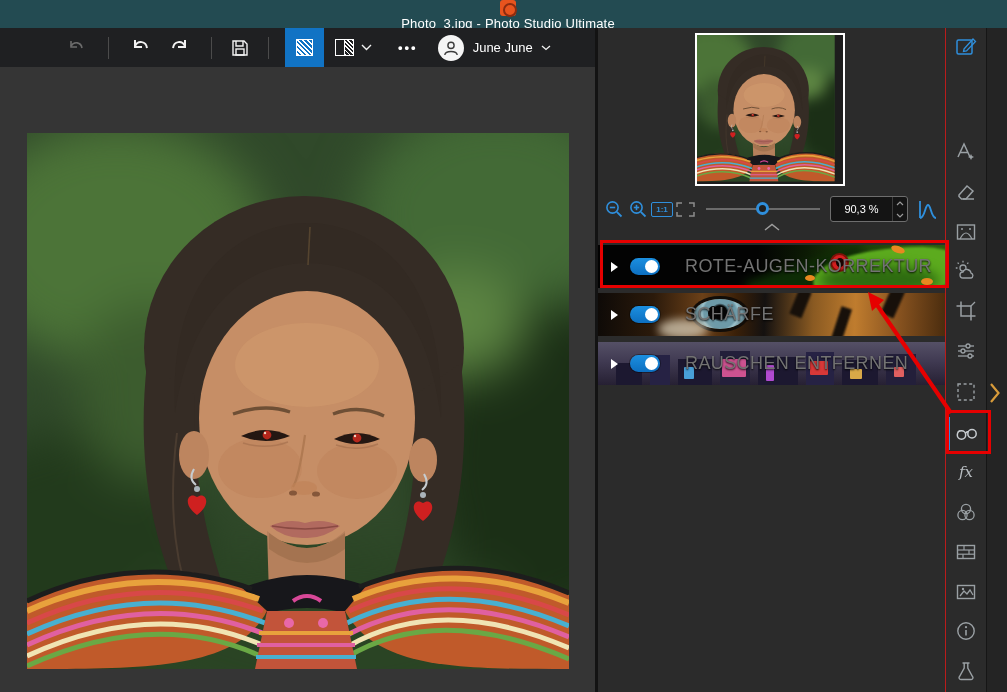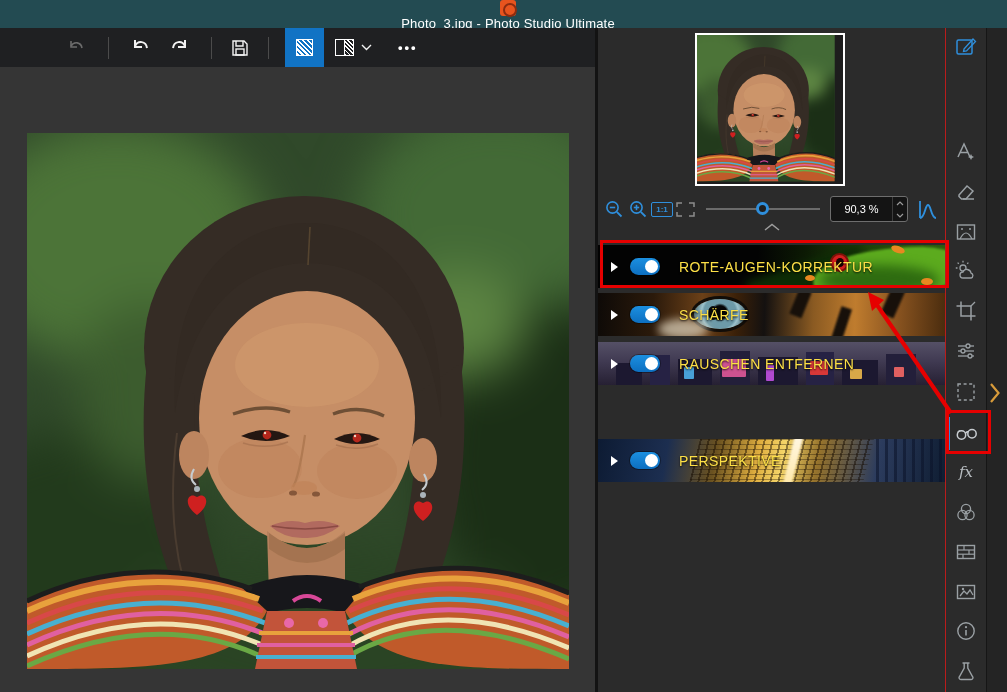--- a/index.html
+++ b/index.html
@@ -58,21 +58,21 @@
   .zoom-box .spin { width:15px; border-left:1px solid #3c3c3c; display:flex; flex-direction:column; }
   .zoom-box .spin div { flex:1; display:flex; align-items:center; justify-content:center; }
   .collapse { position:absolute; left:0; top:195px; width:347px; display:flex; justify-content:center; }
 
   
   .adj-row { position:absolute; left:0; width:347px; height:43px; overflow:hidden; background:#101010; }
   .row-fg { position:absolute; inset:0; display:flex; align-items:center; z-index:5; }
   .caret { width:0; height:0; border-left:7px solid #ffffff; border-top:5px solid transparent; border-bottom:5px solid transparent; margin-left:13px; flex:0 0 auto; }
   .toggle { width:30px; height:17px; border-radius:9px; background:linear-gradient(#1b8fe0,#0d6fc0); margin-left:12px; position:relative; flex:0 0 auto; box-shadow:0 0 0 1px rgba(0,0,0,.35); }
   .toggle .knob { position:absolute; right:2px; top:2px; width:13px; height:13px; border-radius:50%; background:#ffffff; }
-  .adj-label { color:#fde047; font-size:14px; margin-left:19px; letter-spacing:.4px; text-shadow:0 1px 2px rgba(0,0,0,.9); white-space:nowrap; }
+  .adj-label { color:#737373; font-size:18px; margin-left:25px; letter-spacing:.4px; text-shadow:0 1px 2px rgba(0,0,0,.9); white-space:nowrap; }
   .art { position:absolute; inset:0; }
 
   
   .frog-body { position:absolute; right:-18px; top:4px; width:150px; height:52px; background:#5cab1e; border-radius:55% 45% 60% 50%; filter:blur(1px); transform:rotate(-6deg); }
   .frog-shade { position:absolute; right:6px; top:20px; width:120px; height:30px; background:#2e6b10; border-radius:50%; filter:blur(6px); }
   .leafdark { position:absolute; left:150px; top:18px; width:120px; height:40px; background:#0d2c05; transform:rotate(-18deg); filter:blur(5px); }
 
   .tiger-base { position:absolute; inset:0; background:linear-gradient(92deg,#0e0a07 0%,#2b1a0b 16%,#6b4018 30%,#3a2008 40%,#141110 48%,#8a5a22 62%,#bf7c2e 74%,#8a5420 86%,#4a2c0e 100%); }
   .tiger-eye { position:absolute; left:96px; top:6px; width:52px; height:30px; border-radius:50%; background:radial-gradient(circle at 50% 45%, #050505 0 22%, #6d9aa8 30% 52%, #9cc2cc 60%, #27454e 95%); box-shadow:0 0 0 3px #120d08; }
   .tiger-stripe { position:absolute; background:#17100a; filter:blur(1px); }
@@ -271,20 +271,32 @@
               <div class="l"></div>
               <div class="r"></div>
             </div>
           </div>
         <div class="tb-icon" style="margin-left:7px">
           <svg width="11" height="7">
               <path d="M1,1 L5.5,5.5 L10,1" stroke="#f2f2f2" stroke-width="1.4" fill="none"></path>
             </svg>
         </div>
         <div class="dots" style="margin-left:26px">•••</div>
+        <div class="account" style="margin-left:20px">
+          <div class="avatar">
+            <svg width="18" height="18">
+                <circle cx="9" cy="6.4" r="3.1" stroke="#3c3c3c" stroke-width="1.4" fill="none"></circle>
+                <path d="M2.8,16 C3.4,11.4 14.6,11.4 15.2,16" stroke="#3c3c3c" stroke-width="1.4" fill="none"></path>
+              </svg>
+          </div>
+          <span class="acct-name">June June</span>
+          <svg width="10" height="6" style="margin-left:8px">
+              <path d="M1,1 L5,4.5 L9,1" stroke="#f2f2f2" stroke-width="1.3" fill="none"></path>
+            </svg>
+        </div>
       </div>
 
       <div class="canvas">
         <svg class="photo" viewBox="0 0 542 536">
             <use href="#portrait"></use>
           </svg>
       </div>
     </div>
 
     <div class="panel-col">
@@ -410,35 +422,20 @@
         <div class="row-fg">
           <div class="caret"></div>
           <div class="toggle">
               <div class="knob"></div>
             </div>
           <div class="adj-label">SCHÄRFE</div>
         </div>
       </div>
 
 
-      <div class="adj-row" style="top:411px">
-        <div class="art">
-          <div class="tower-base"></div>
-          <div class="tower-grid"></div>
-          <div class="tower-streak"></div>
-          <div style="position:absolute;right:0;top:0;width:20%;height:100%;background:repeating-linear-gradient(90deg,rgba(10,18,40,.55) 0 3px,rgba(0,0,0,0) 3px 9px)"></div>
-        </div>
-        <div class="row-fg">
-          <div class="caret"></div>
-          <div class="toggle">
-              <div class="knob"></div>
-            </div>
-          <div class="adj-label">PERSPEKTIVE</div>
-        </div>
-      </div>
     </div>
 
     <div class="iconbar">
       <div class="tool" style="top:5px">
         <svg width="24" height="24">
             <rect x="3" y="5" width="15" height="14" rx="1.5" stroke="#2f8fdc" stroke-width="1.5" fill="none"></rect>
             <path d="M10,14 L19,4 L21.5,6.5 L12.5,16 L9.5,16.5 Z" stroke="#2f8fdc" stroke-width="1.3" fill="none"></path>
           </svg>
       </div>
       <div class="tool" style="top:110px">

